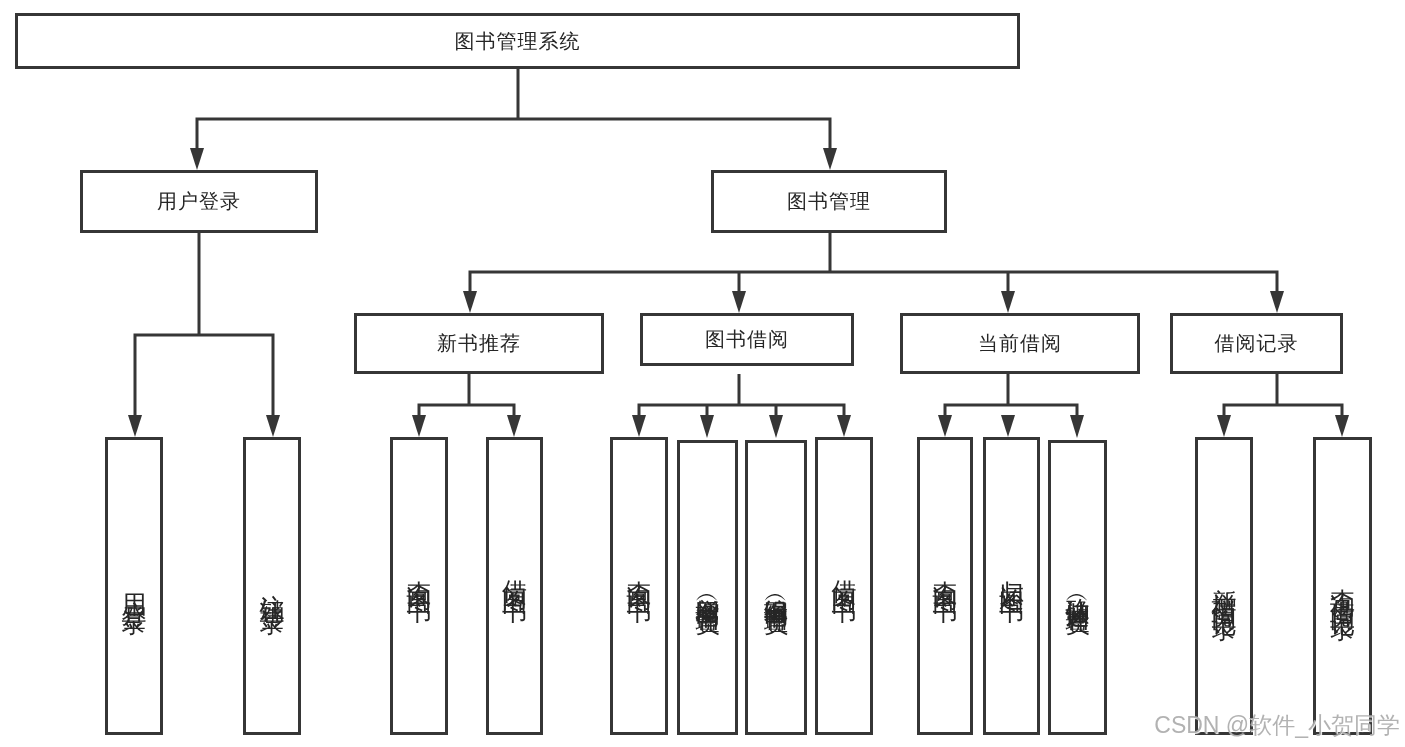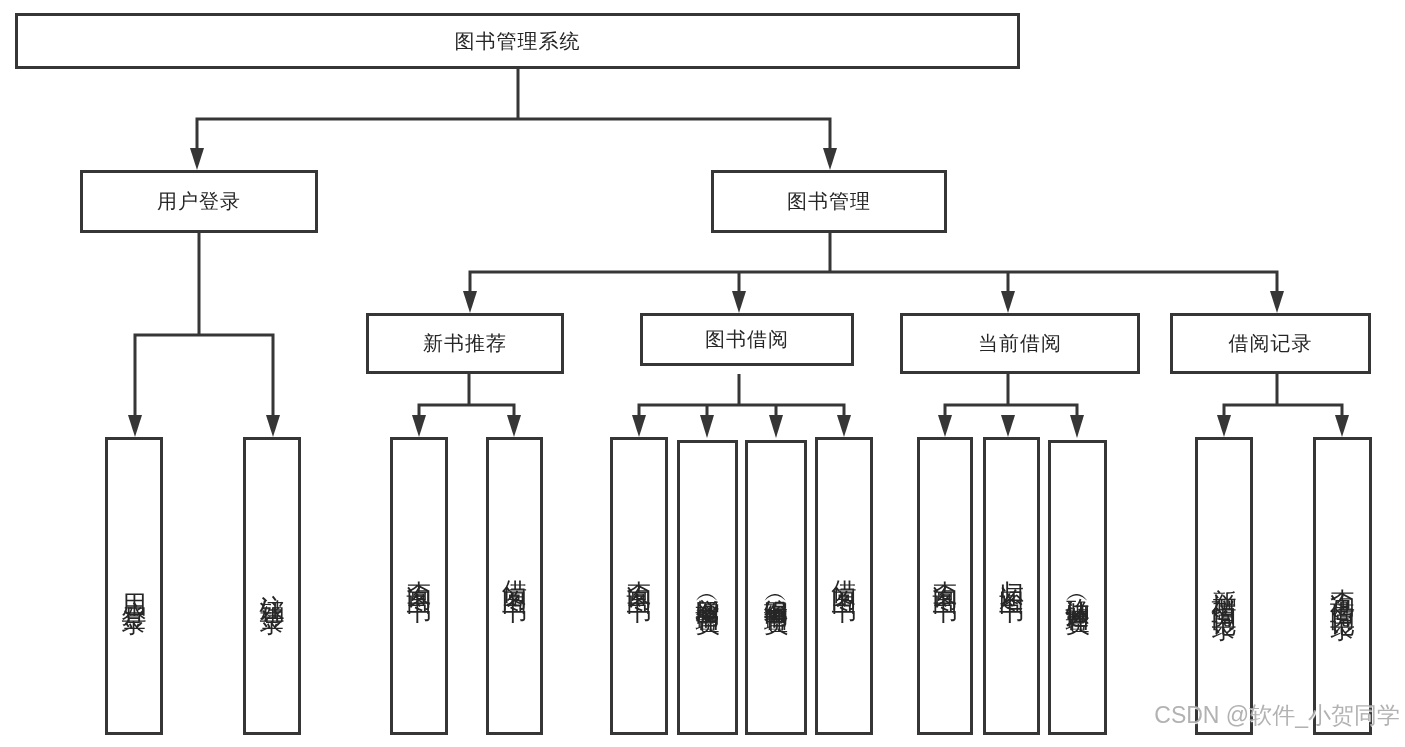--- a/index.html
+++ b/index.html
@@ -48,21 +48,21 @@
   .box.v.short span {
     padding-bottom: 28px;
   }
   .box.v.tight span {
     font-size: 24px;
     letter-spacing: 2px;
   }
   .watermark {
     position: absolute;
     right: 5px;
-    bottom: 16px;
+    bottom: 6px;
     font-size: 23px;
     color: rgba(170, 170, 170, 0.9);
     text-shadow: 1px 1px 1px #ffffff;
     white-space: nowrap;
     z-index: 3;
     margin-top: 29px;
   }
 </style>
 </head>
 <body>
@@ -113,30 +113,30 @@
     <span>图书管理系统</span>
   </div>
 
   <div class="box h" style="left:80px; top:170px; width:238px; height:63px">
     <span>用户登录</span>
   </div>
   <div class="box h" style="left:711px; top:170px; width:236px; height:63px">
     <span>图书管理</span>
   </div>
 
-  <div class="box h" style="left:366px; top:313px; width:198px; height:61px">
+  <div class="box h" style="left:354px; top:313px; width:250px; height:61px">
     <span>新书推荐</span>
   </div>
   <div class="box h" style="left:640px; top:313px; width:214px; height:53px">
     <span>图书借阅</span>
   </div>
   <div class="box h" style="left:900px; top:313px; width:240px; height:61px">
     <span>当前借阅</span>
   </div>
-  <div class="box h" style="left:1170px; top:313px; width:201px; height:61px">
+  <div class="box h" style="left:1170px; top:313px; width:173px; height:61px">
     <span>借阅记录</span>
   </div>
 
   <div class="box v" style="left:105px; top:437px; width:58px; height:298px">
     <span>用户登录</span>
   </div>
   <div class="box v" style="left:243px; top:437px; width:58px; height:298px">
     <span>注销登录</span>
   </div>
 

